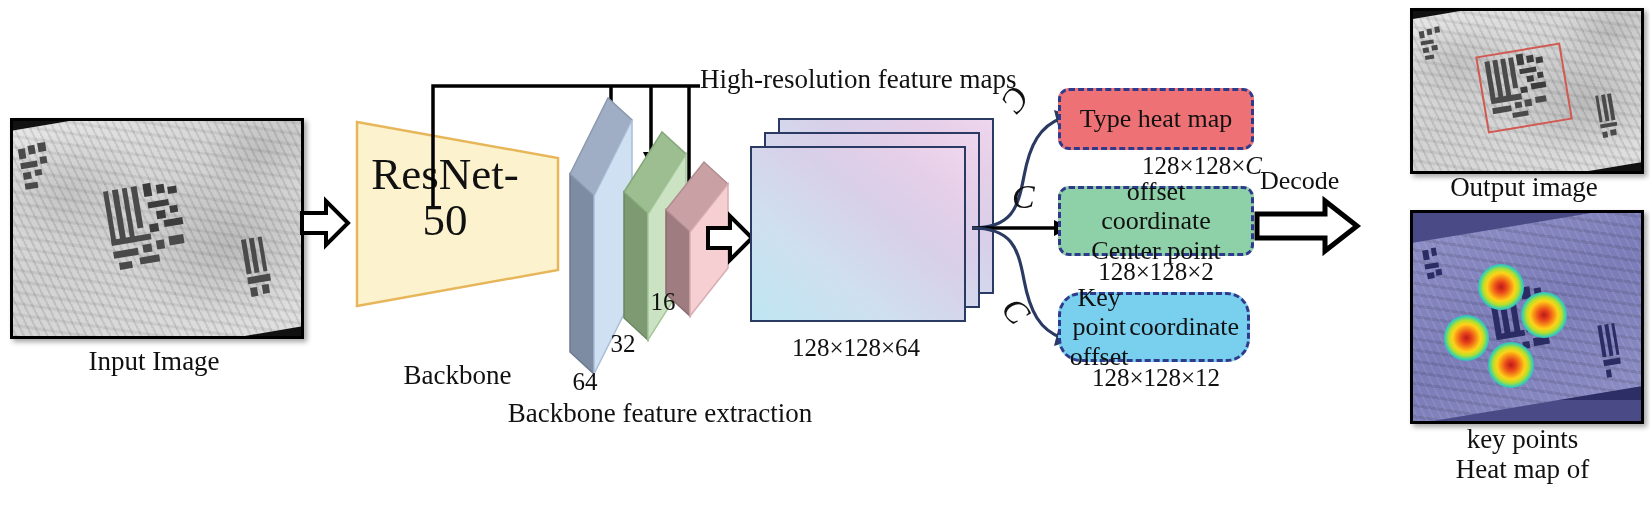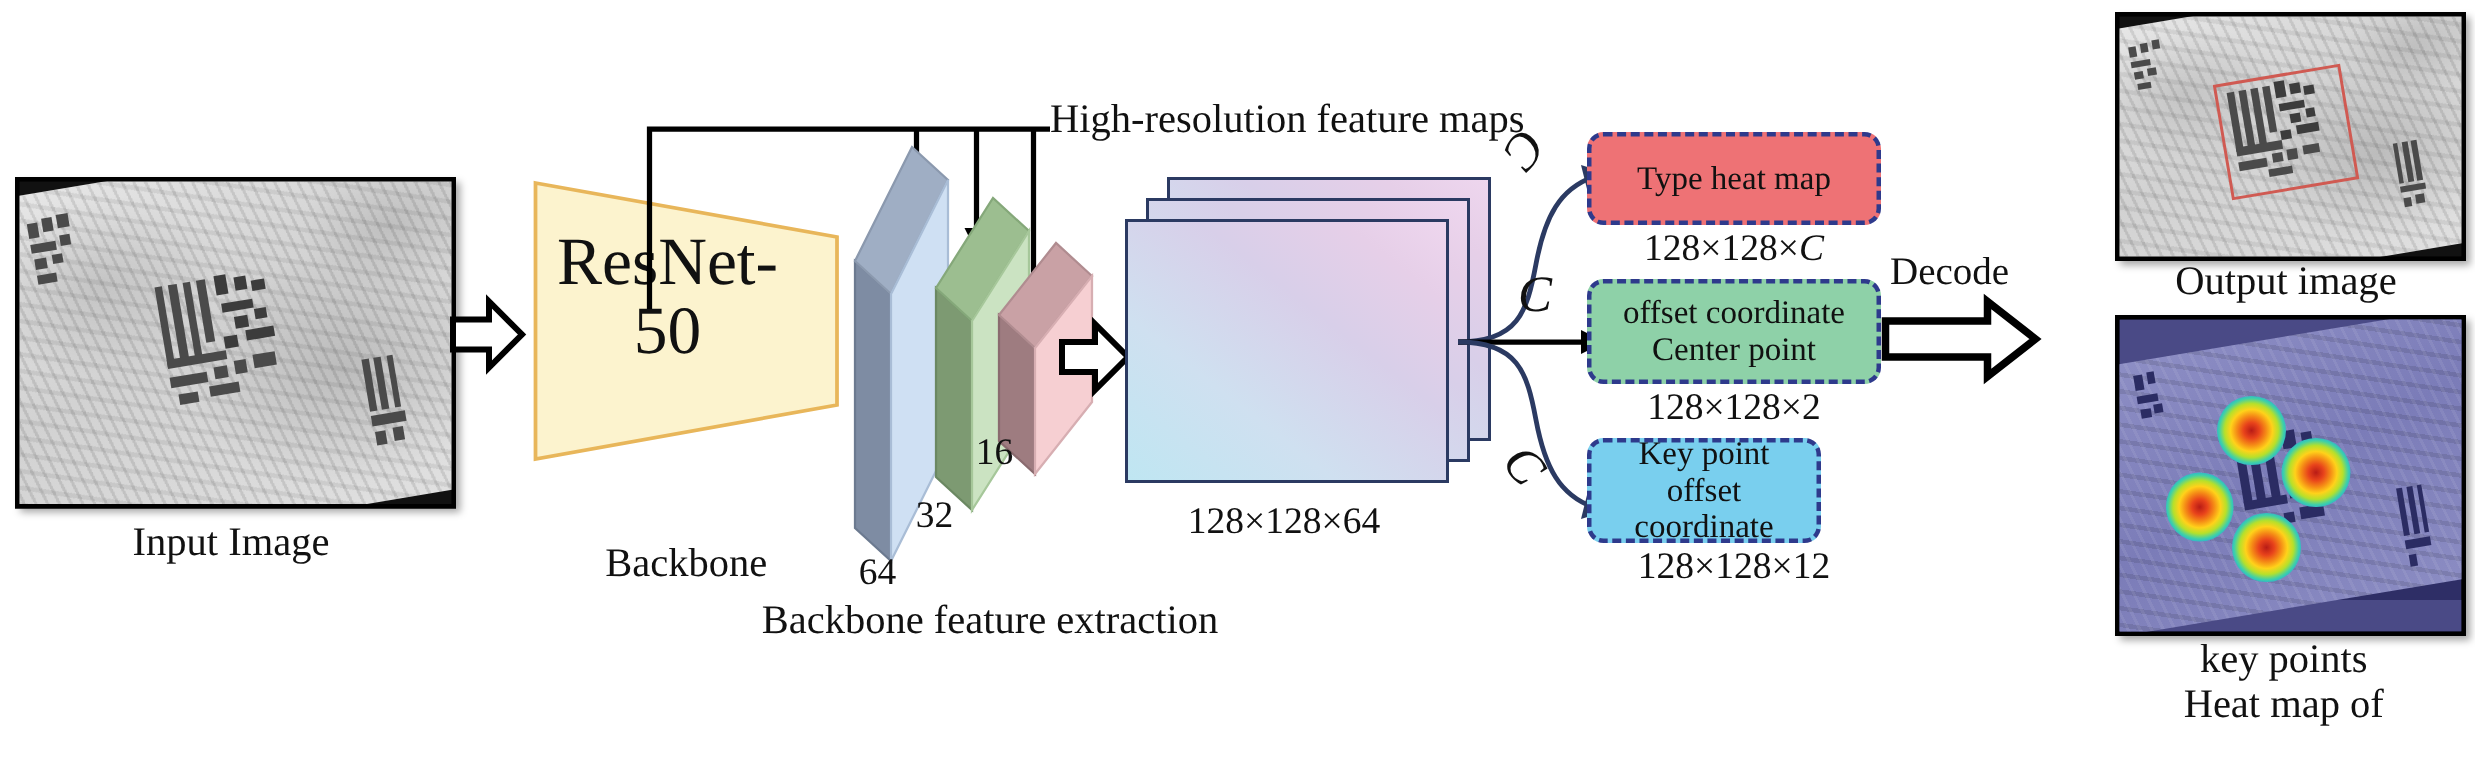--- a/index.html
+++ b/index.html
@@ -46,21 +46,21 @@
   
   .slab{position:absolute;}
 
   
   .fmap{position:absolute;border:2.5px solid #2b3a62;
         background:linear-gradient(38deg,#bfe6f2 0%,#cfe0f0 32%,#d8cfe9 62%,#e6cfe8 84%,#eed6ee 100%);}
 
   
   .head{position:absolute;border-radius:11px;border:3.5px dashed #2e3a8c;
         display:flex;align-items:center;justify-content:center;text-align:center;
-        font-size:22px;line-height:1.12;padding:0 8px;box-sizing:border-box;}
+        font-size:26px;line-height:1.12;padding:0 8px;box-sizing:border-box;}
   .cmark{position:absolute;font-size:34px;font-style:italic;}
   svg{position:absolute;overflow:visible;}
 </style>
 </head>
 <body>
 
 <div class="frame" style="left:10px;top:118px;width:288px;height:215px;">
   <div class="photo">
     <div class="sar-bg"></div>
     <div class="sar-sheet" style="left:-16%;top:-6%;width:132%;height:112%;transform:rotate(-9.5deg);"></div>
@@ -184,31 +184,31 @@
   <polygon points="104,241 88,246 92,230" fill="#2b3a62"></polygon>
 </svg>
 
 <div class="abs cmark" style="left:1004px;top:80px;transform:rotate(128deg);">C</div>
 <div class="abs cmark" style="left:1012px;top:178px;">C</div>
 <div class="abs cmark" style="left:1004px;top:292px;transform:rotate(50deg);">C</div>
 
 <div class="head" style="left:1058px;top:88px;width:196px;height:62px;background:#EE7275;">
   <span>Type heat map</span>
 </div>
-<div class="abs dim" style="left:1050px;top:152px;width:212px;">
+<div class="abs dim" style="left:1050px;top:152px;width:212px;text-align:right;">
   <span>128×128×</span><span class="dimC">C</span>
 </div>
 
 <div class="head" style="left:1058px;top:186px;width:196px;height:70px;background:#8ED1A8;flex-direction:column;">
   <span>offset coordinate</span>
   <span>Center point</span>
 </div>
 <div class="abs dim" style="left:1050px;top:258px;width:212px;">128×128×2</div>
 
-<div class="head" style="left:1058px;top:292px;width:156px;height:70px;background:#79CFEE;flex-direction:column;">
+<div class="head" style="left:1058px;top:292px;width:192px;height:70px;background:#79CFEE;flex-direction:row;border-radius:23px;">
   <span>Key point offset</span>
   <span>coordinate</span>
 </div>
 <div class="abs dim" style="left:1050px;top:364px;width:212px;">128×128×12</div>
 
 <div class="abs" style="left:1260px;top:166px;font-size:26px;white-space:nowrap;">Decode</div>
 <svg style="left:1255px;top:198px;width:106px;height:58px;">
   <polygon points="2,16 70,16 70,3 102,28 70,53 70,40 2,40" fill="#ffffff" stroke="#000" stroke-width="5" stroke-linejoin="miter"></polygon>
 </svg>
 

